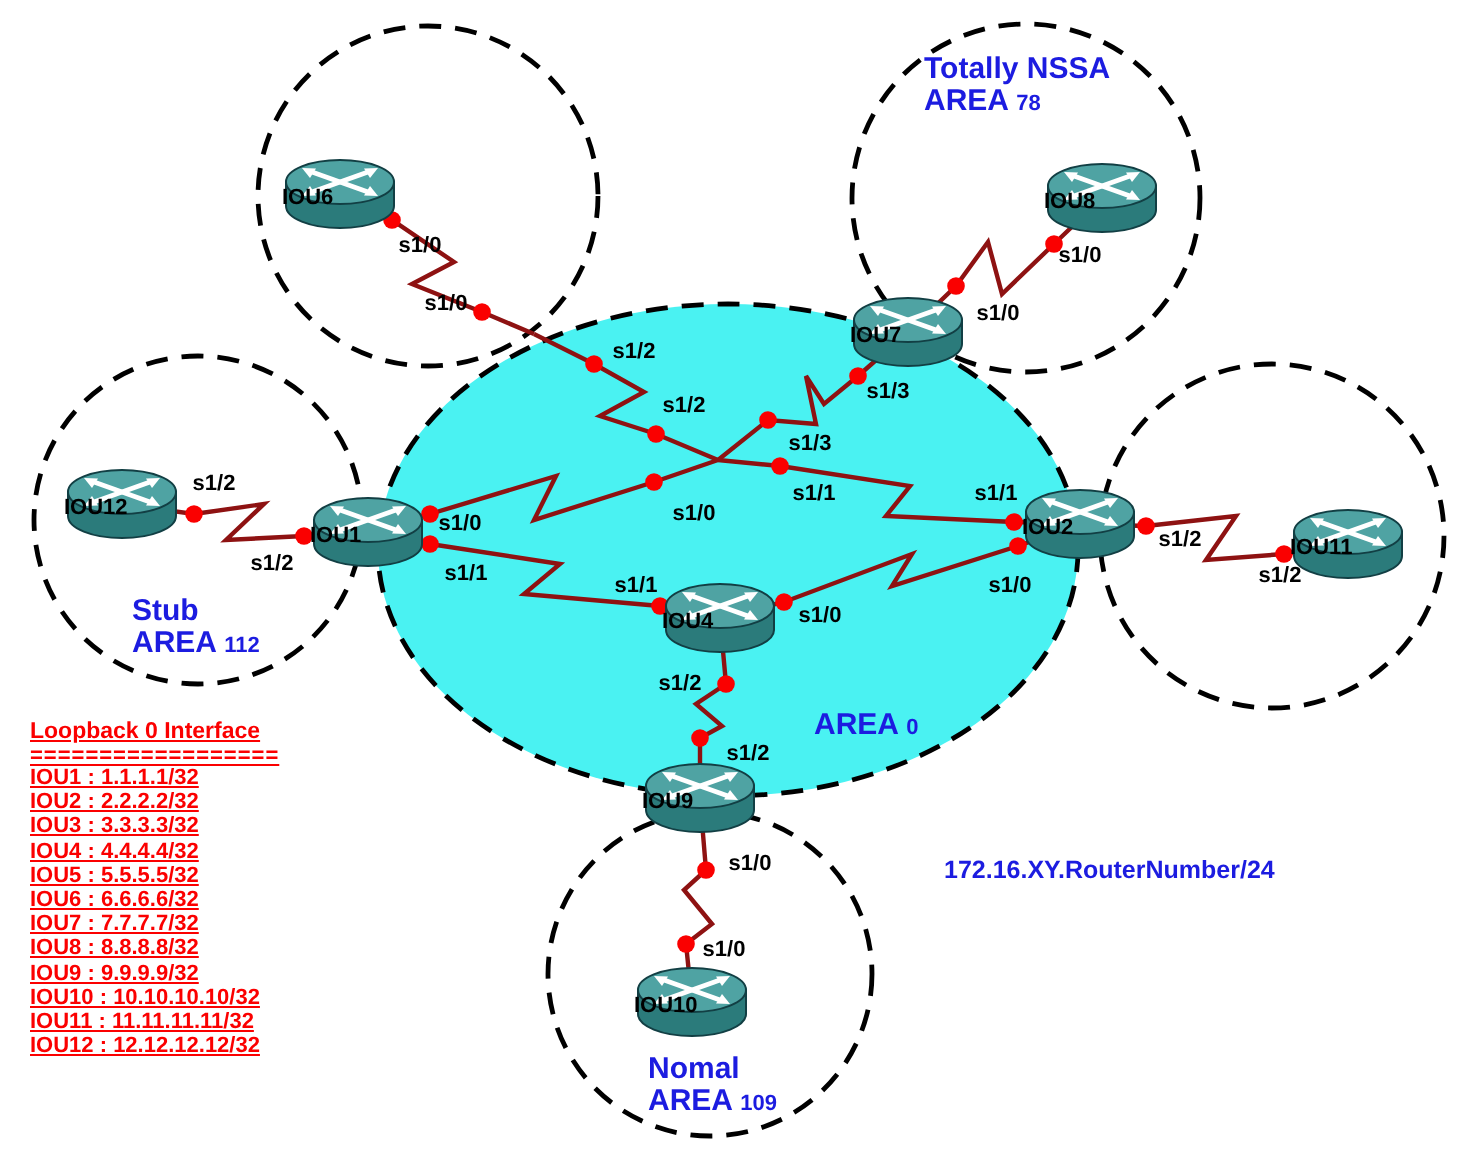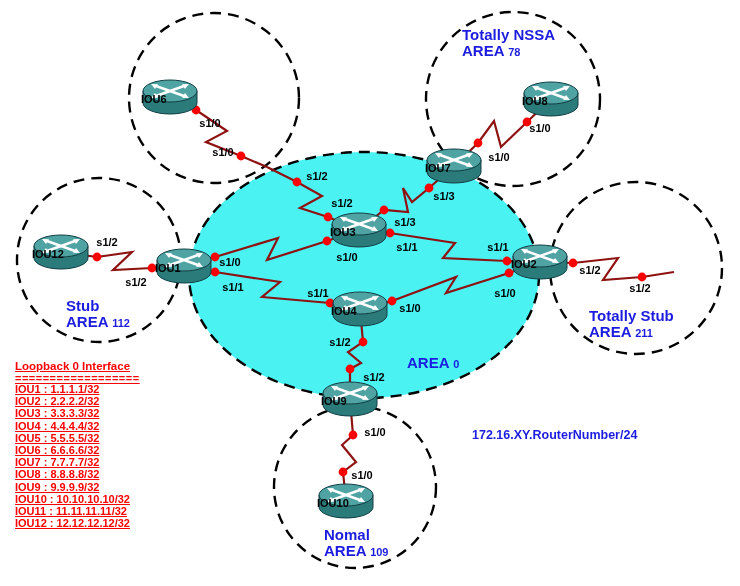--- a/index.html
+++ b/index.html
@@ -103,35 +103,20 @@
           <line x1="15" y1="18" x2="43" y2="8"></line>
           <line x1="15" y1="8" x2="43" y2="18"></line>
           <polygon points="48,6 41,6.2 44,11" stroke="none"></polygon>
           <polygon points="10,20 17,19.8 14,15" stroke="none"></polygon>
           <polygon points="48,20 41,19.8 44,15" stroke="none"></polygon>
           <polygon points="10,6 17,6.2 14,11" stroke="none"></polygon>
         </g>
       </svg>
     <div class="rlabel">IOU2</div>
   </div>
-  <div class="router" style="left:359px;top:230px">
-    <svg viewBox="0 0 58 38">
-        <path d="M2 13 L2 25 A27 11 0 0 0 56 25 L56 13 Z" fill="#2b7b7b" stroke="#123f44" stroke-width="1"></path>
-        <ellipse cx="29" cy="13" rx="27" ry="11" fill="#4fa3a3" stroke="#123f44" stroke-width="1"></ellipse>
-        <g stroke="#fff" stroke-width="2.4" fill="#fff">
-          <line x1="15" y1="18" x2="43" y2="8"></line>
-          <line x1="15" y1="8" x2="43" y2="18"></line>
-          <polygon points="48,6 41,6.2 44,11" stroke="none"></polygon>
-          <polygon points="10,20 17,19.8 14,15" stroke="none"></polygon>
-          <polygon points="48,20 41,19.8 44,15" stroke="none"></polygon>
-          <polygon points="10,6 17,6.2 14,11" stroke="none"></polygon>
-        </g>
-      </svg>
-    <div class="rlabel">IOU3</div>
-  </div>
   <div class="router" style="left:360px;top:309px">
     <svg viewBox="0 0 58 38">
         <path d="M2 13 L2 25 A27 11 0 0 0 56 25 L56 13 Z" fill="#2b7b7b" stroke="#123f44" stroke-width="1"></path>
         <ellipse cx="29" cy="13" rx="27" ry="11" fill="#4fa3a3" stroke="#123f44" stroke-width="1"></ellipse>
         <g stroke="#fff" stroke-width="2.4" fill="#fff">
           <line x1="15" y1="18" x2="43" y2="8"></line>
           <line x1="15" y1="8" x2="43" y2="18"></line>
           <polygon points="48,6 41,6.2 44,11" stroke="none"></polygon>
           <polygon points="10,20 17,19.8 14,15" stroke="none"></polygon>
           <polygon points="48,20 41,19.8 44,15" stroke="none"></polygon>
@@ -207,20 +192,35 @@
         <g stroke="#fff" stroke-width="2.4" fill="#fff">
           <line x1="15" y1="18" x2="43" y2="8"></line>
           <line x1="15" y1="8" x2="43" y2="18"></line>
           <polygon points="48,6 41,6.2 44,11" stroke="none"></polygon>
           <polygon points="10,20 17,19.8 14,15" stroke="none"></polygon>
           <polygon points="48,20 41,19.8 44,15" stroke="none"></polygon>
           <polygon points="10,6 17,6.2 14,11" stroke="none"></polygon>
         </g>
       </svg>
     <div class="rlabel">IOU10</div>
+  </div>
+  <div class="router" style="left:674px;top:272px">
+    <svg viewBox="0 0 58 38">
+        <path d="M2 13 L2 25 A27 11 0 0 0 56 25 L56 13 Z" fill="#2b7b7b" stroke="#123f44" stroke-width="1"></path>
+        <ellipse cx="29" cy="13" rx="27" ry="11" fill="#4fa3a3" stroke="#123f44" stroke-width="1"></ellipse>
+        <g stroke="#fff" stroke-width="2.4" fill="#fff">
+          <line x1="15" y1="18" x2="43" y2="8"></line>
+          <line x1="15" y1="8" x2="43" y2="18"></line>
+          <polygon points="48,6 41,6.2 44,11" stroke="none"></polygon>
+          <polygon points="10,20 17,19.8 14,15" stroke="none"></polygon>
+          <polygon points="48,20 41,19.8 44,15" stroke="none"></polygon>
+          <polygon points="10,6 17,6.2 14,11" stroke="none"></polygon>
+        </g>
+      </svg>
+    <div class="rlabel">IOU11</div>
   </div>
   <div class="router" style="left:61px;top:252px">
     <svg viewBox="0 0 58 38">
         <path d="M2 13 L2 25 A27 11 0 0 0 56 25 L56 13 Z" fill="#2b7b7b" stroke="#123f44" stroke-width="1"></path>
         <ellipse cx="29" cy="13" rx="27" ry="11" fill="#4fa3a3" stroke="#123f44" stroke-width="1"></ellipse>
         <g stroke="#fff" stroke-width="2.4" fill="#fff">
           <line x1="15" y1="18" x2="43" y2="8"></line>
           <line x1="15" y1="8" x2="43" y2="18"></line>
           <polygon points="48,6 41,6.2 44,11" stroke="none"></polygon>
           <polygon points="10,20 17,19.8 14,15" stroke="none"></polygon>
@@ -259,25 +259,20 @@
   <div class="area-label" style="left:462px;top:27px">
     <div>Totally NSSA</div>
     <div><span>AREA</span>
          <span class="area-number">78</span></div>
   </div>
   <div class="area-label" style="left:66px;top:298px">
     <div>Stub</div>
     <div><span>AREA</span>
          <span class="area-number">112</span></div>
   </div>
-  <div class="area-label" style="left:589px;top:308px">
-    <div>Totally Stub</div>
-    <div><span>AREA</span>
-         <span class="area-number">211</span></div>
-  </div>
   <div class="area-label" style="left:324px;top:527px">
     <div>Nomal</div>
     <div><span>AREA</span>
          <span class="area-number">109</span></div>
   </div>
   <div class="area-label" style="left:407px;top:355px">
     <div><span>AREA</span>
          <span class="area-number">0</span></div>
   </div>
 

